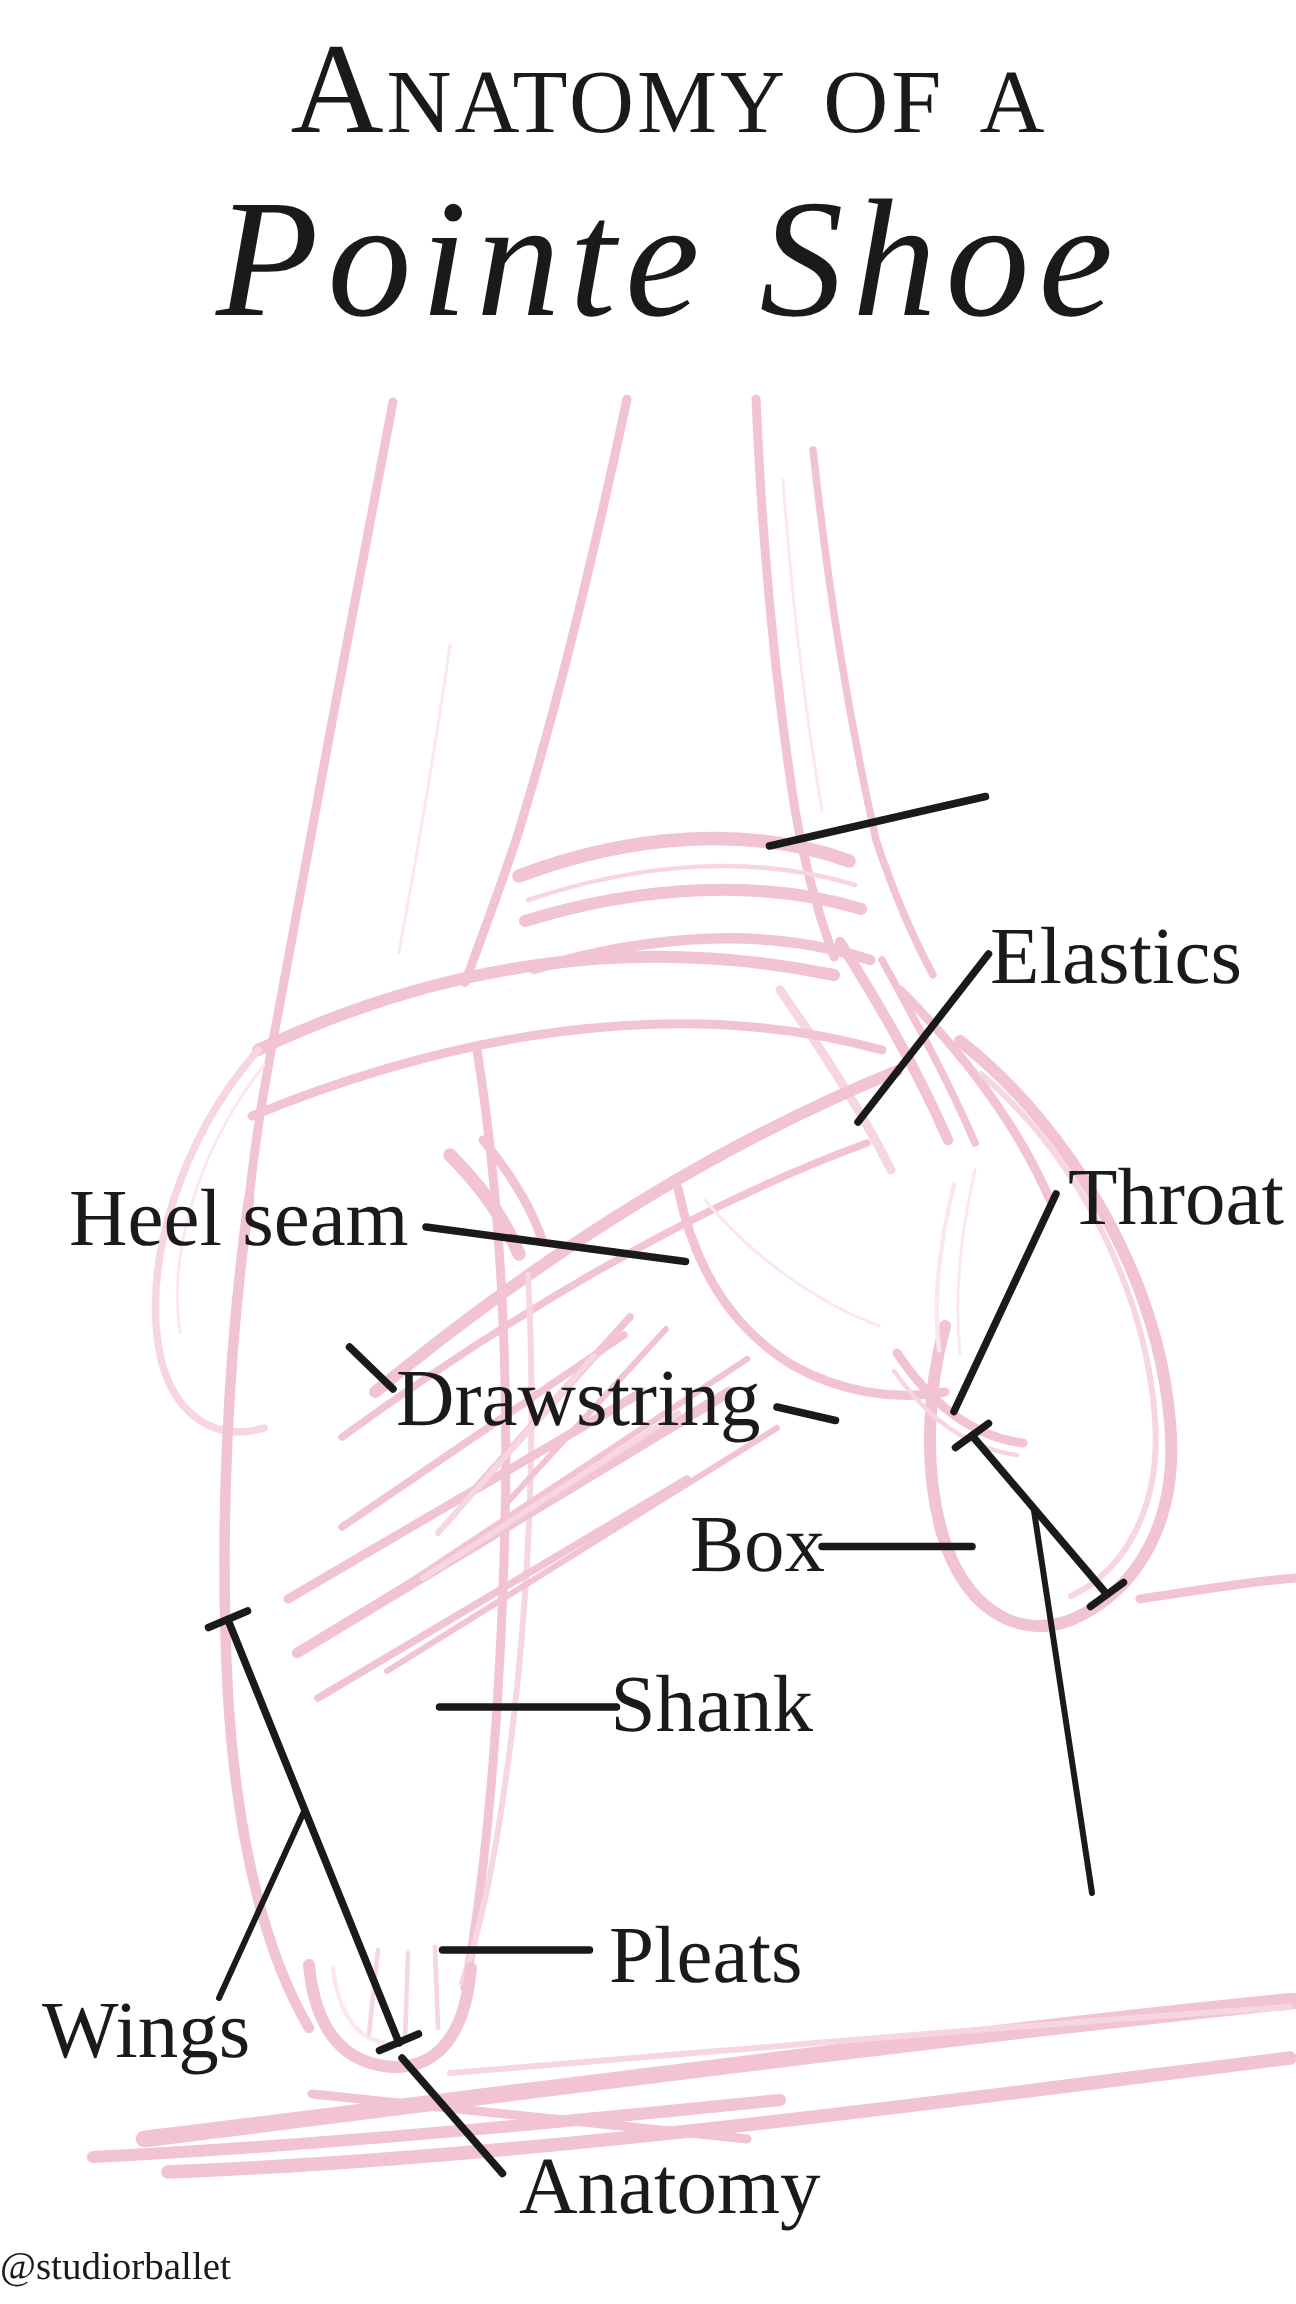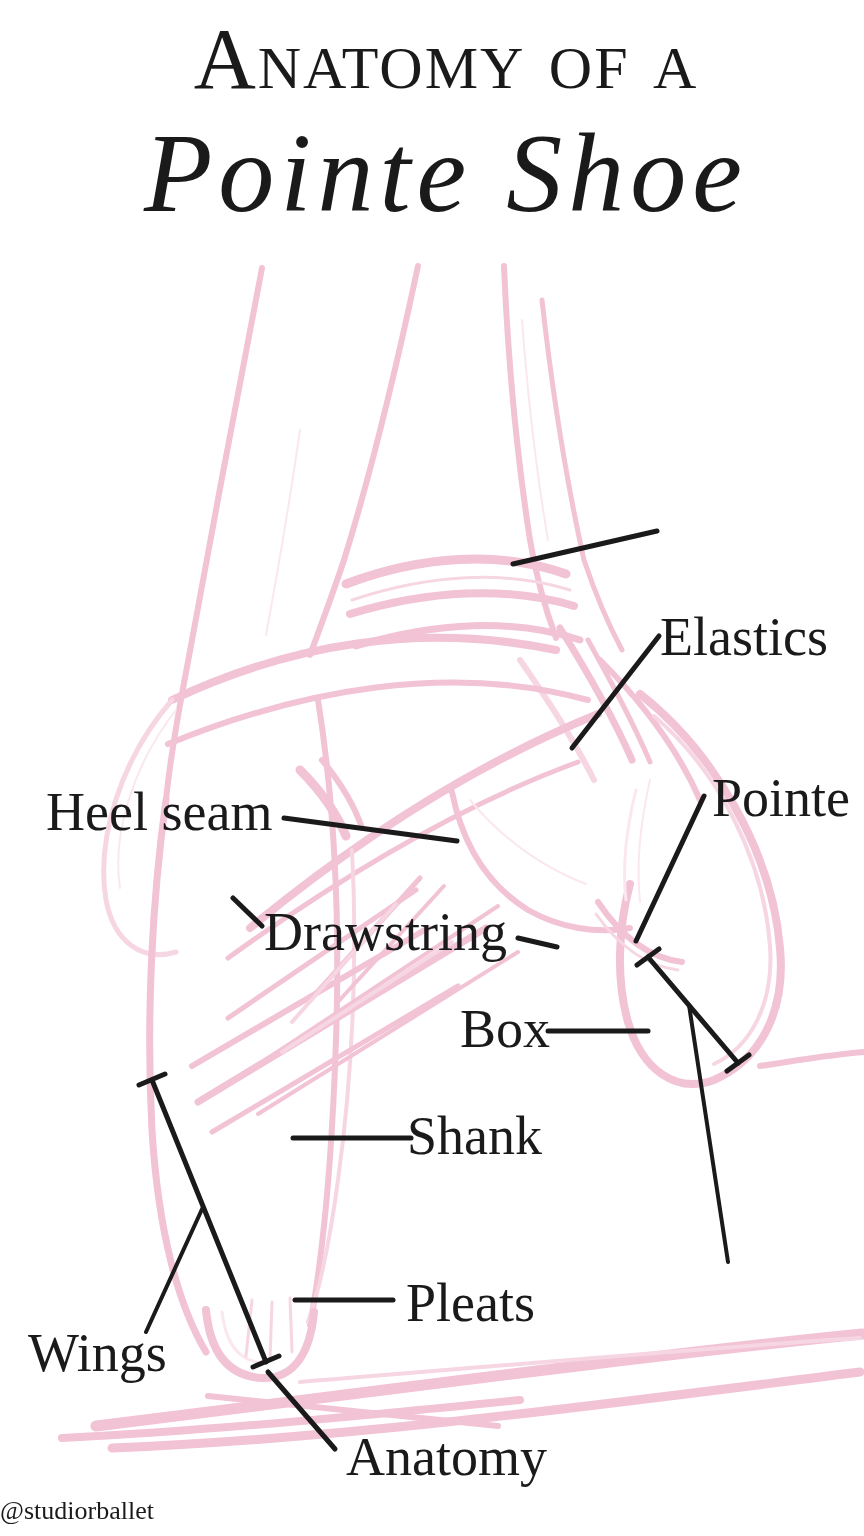--- a/index.html
+++ b/index.html
@@ -158,21 +158,21 @@
     <line stroke-width="5" x1="165" y1="1074" x2="139" y2="1085"></line>
     <line stroke-width="5" x1="279" y1="1356" x2="253" y2="1367"></line>
     <line stroke-width="4" x1="203" y1="1207" x2="146" y2="1332"></line>
     <line stroke-width="5" x1="268" y1="1372" x2="335" y2="1449"></line>
   </svg>
 
   <h1 class="title1">Anatomy of a</h1>
   <div class="title2">Pointe Shoe</div>
 
   <div class="label" style="left:660px; top:610px;">Elastics</div>
-  <div class="label" style="left:712px; top:771px;">Pointe</div>
+  <div class="label" style="left:712px; top:771px;">Throat</div>
   <div class="label" style="left:46px;  top:785px;">Heel seam</div>
   <div class="label" style="left:264px; top:905px;">Drawstring</div>
   <div class="label" style="left:460px; top:1002px;">Box</div>
   <div class="label" style="left:407px; top:1109px;">Shank</div>
   <div class="label" style="left:406px; top:1276px;">Pleats</div>
   <div class="label" style="left:28px;  top:1326px;">Wings</div>
   <div class="label" style="left:346px; top:1430px;">Anatomy</div>
 
   <div class="credit">@studiorballet</div>
 

